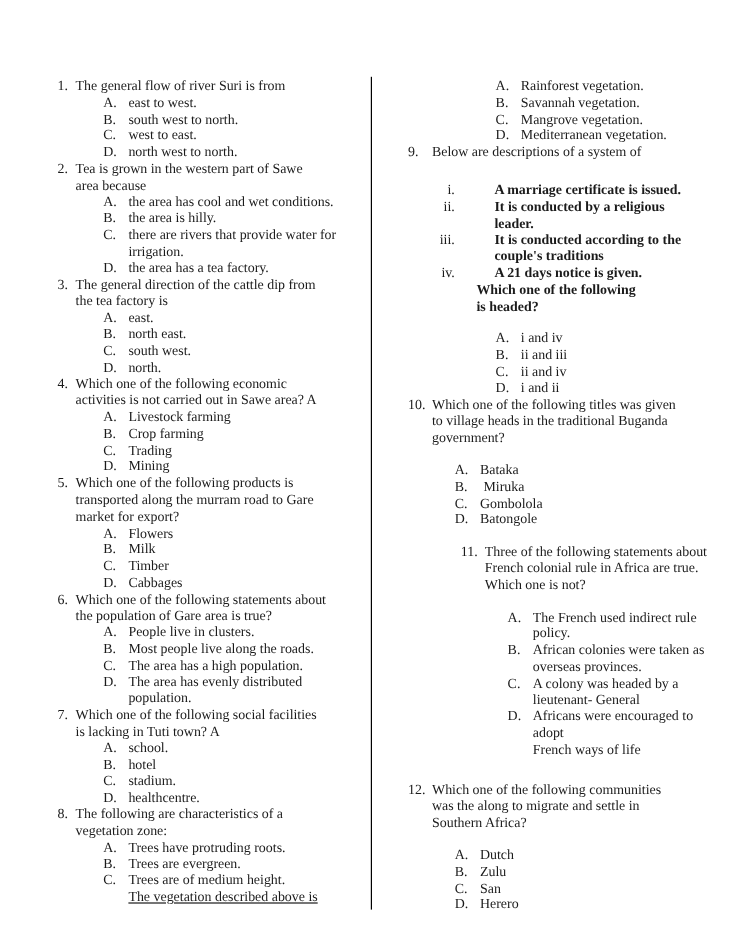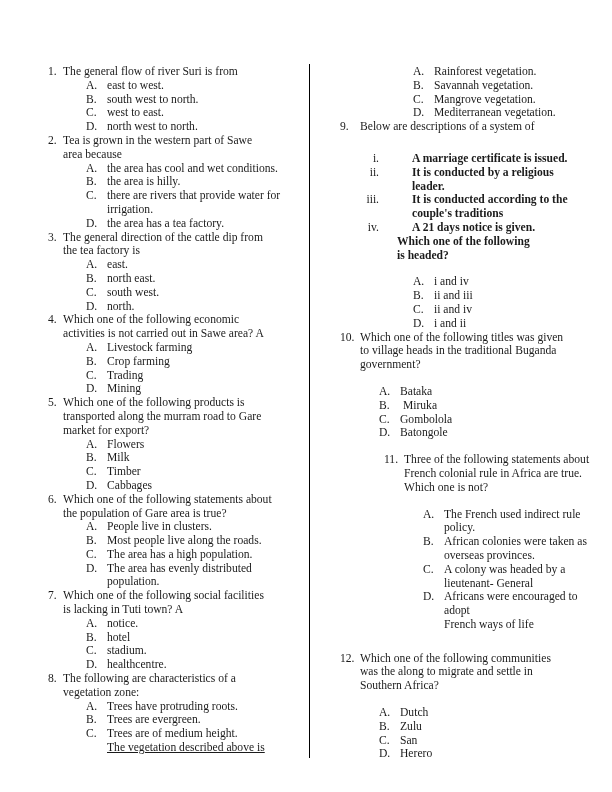--- a/index.html
+++ b/index.html
@@ -277,21 +277,21 @@
           <span class="q-num">7.</span>
           <span class="q-text">
             <div class="line">Which one of the following social facilities</div>
             <div class="line">is lacking in Tuti town? A</div>
           </span>
         </div>
         <div class="opts base">
           <div class="opt">
             <span class="opt-label">A.</span>
             <span class="opt-text">
-              <div class="line">notice.</div>
+              <div class="line">school.</div>
             </span>
           </div>
           <div class="opt">
             <span class="opt-label">B.</span>
             <span class="opt-text">
               <div class="line">hotel</div>
             </span>
           </div>
           <div class="opt">
             <span class="opt-label">C.</span>

